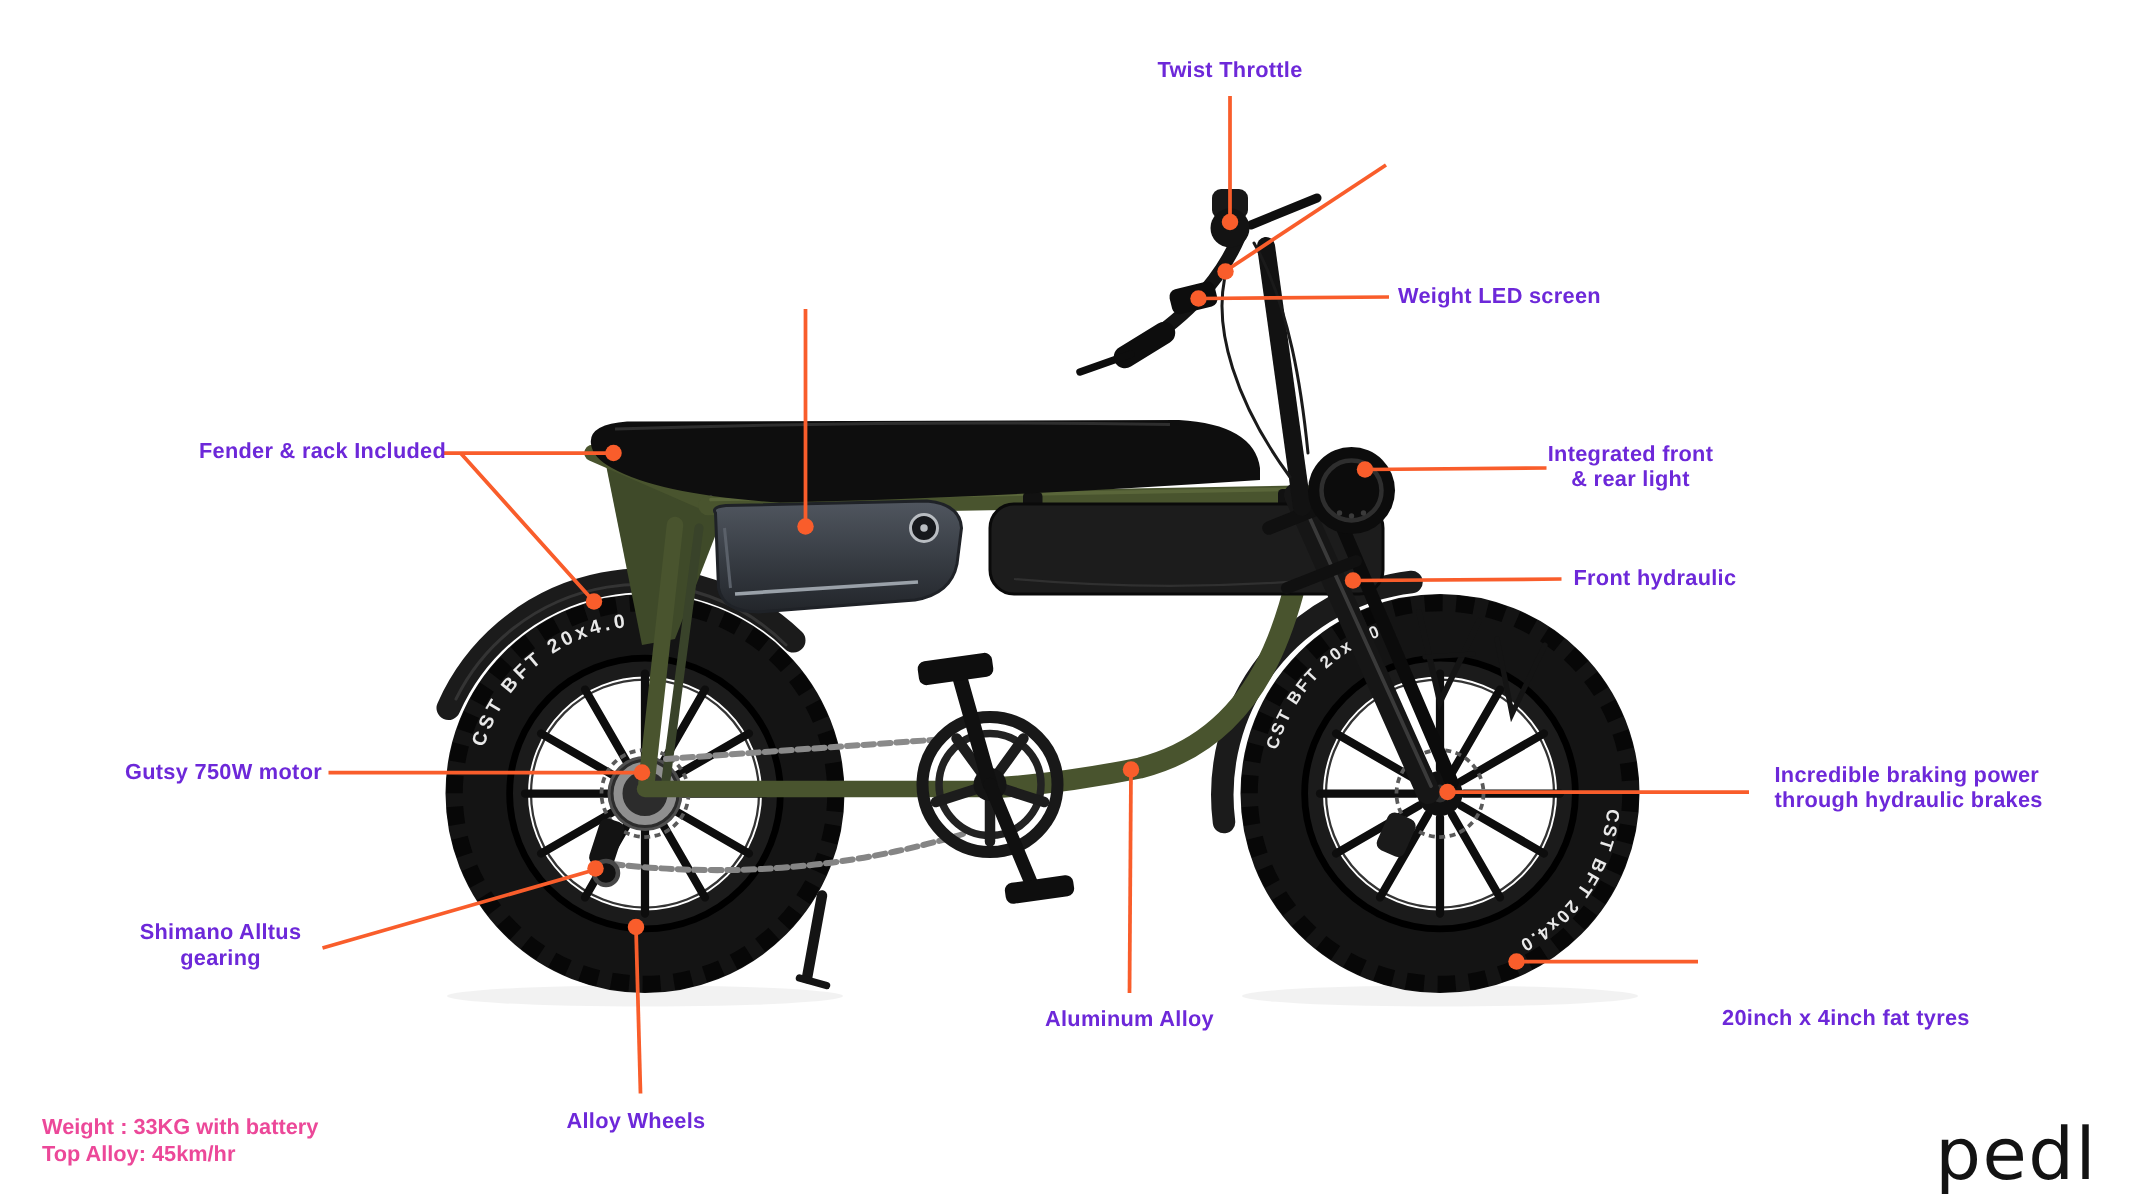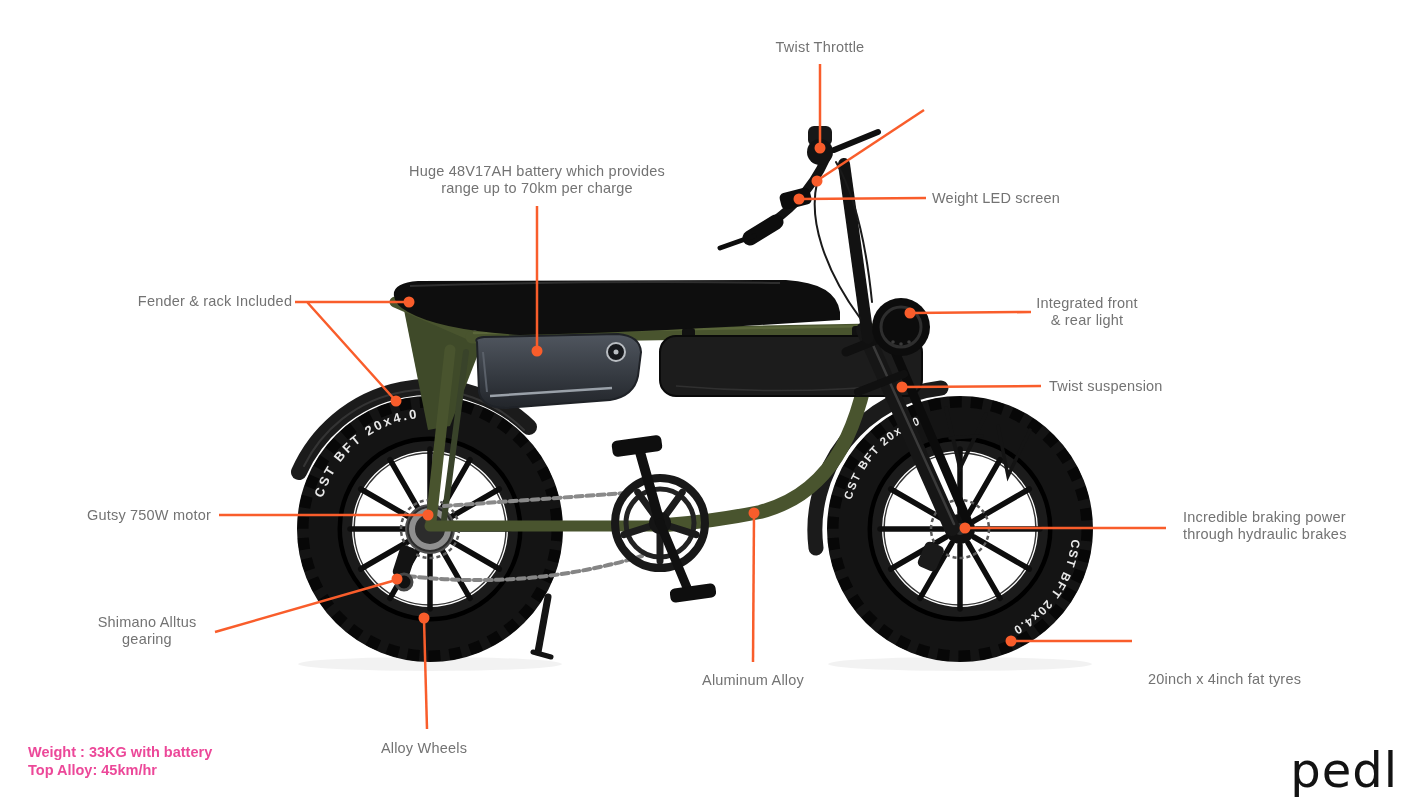--- a/index.html
+++ b/index.html
@@ -1,20 +1,20 @@
 <!DOCTYPE html>
 <html><head>
 <meta charset="utf-8">
 <style>
   html,body{margin:0;padding:0;background:#fff;}
   .canvas{position:relative;width:1426px;height:802px;background:#ffffff;overflow:hidden;
           font-family:"Liberation Sans",sans-serif;color:#1d1d1f;}
   .stage{position:absolute;left:0;top:0;width:1426px;height:802px;}
-  .label{position:absolute;font-weight:400;font-size:14.5px;line-height:17px;
-         color:#737373;white-space:pre-line;letter-spacing:.2px;}
+  .label{position:absolute;font-weight:700;font-size:14.5px;line-height:17px;
+         color:#6d28d9;white-space:pre-line;letter-spacing:.2px;}
   .center{transform:translateX(-50%);text-align:center;}
   .specs{position:absolute;left:28px;top:744px;font-weight:700;font-size:14.5px;
          line-height:17.5px;color:#ec4899;}
   .logo{position:absolute;right:28px;bottom:8px;font-size:48px;line-height:1;
         color:#131313;font-family:"DejaVu Sans",sans-serif;letter-spacing:1px;font-weight:400;text-align:right;}
   .tire-text{fill:#e9e9e9;font-family:"Liberation Sans",sans-serif;font-weight:700;}
 </style>
 </head>
 <body>
 
@@ -186,26 +186,24 @@
       <circle cx="965" cy="528" r="5.5"></circle>
       <circle cx="397" cy="579" r="5.5"></circle>
       <circle cx="1011" cy="641" r="5.5"></circle>
       <circle cx="754" cy="513" r="5.5"></circle>
       <circle cx="424" cy="618" r="5.5"></circle>
     </g>
   </svg>
 
   <div class="label center" style="left:820px;top:39px">Twist Throttle</div>
   <div class="label" style="left:932px;top:190px">Weight LED screen</div>
-  <div class="label center" style="left:537px;top:163px">Huge 48V17AH battery which provides
-range up to 70km per charge</div>
   <div class="label center" style="left:215px;top:293px">Fender &amp; rack Included</div>
   <div class="label center" style="left:1087px;top:295px">Integrated front
 &amp; rear light</div>
-  <div class="label" style="left:1049px;top:378px">Twist suspension</div>
+  <div class="label" style="left:1049px;top:378px">Front hydraulic</div>
   <div class="label center" style="left:149px;top:507px">Gutsy 750W motor</div>
   <div class="label" style="left:1183px;top:509px">Incredible braking power
 through hydraulic brakes</div>
   <div class="label center" style="left:147px;top:614px">Shimano Alltus
 gearing</div>
   <div class="label" style="left:1148px;top:671px">20inch x 4inch fat tyres</div>
   <div class="label center" style="left:753px;top:672px">Aluminum Alloy</div>
   <div class="label center" style="left:424px;top:740px">Alloy Wheels</div>
 
   <div class="specs">

